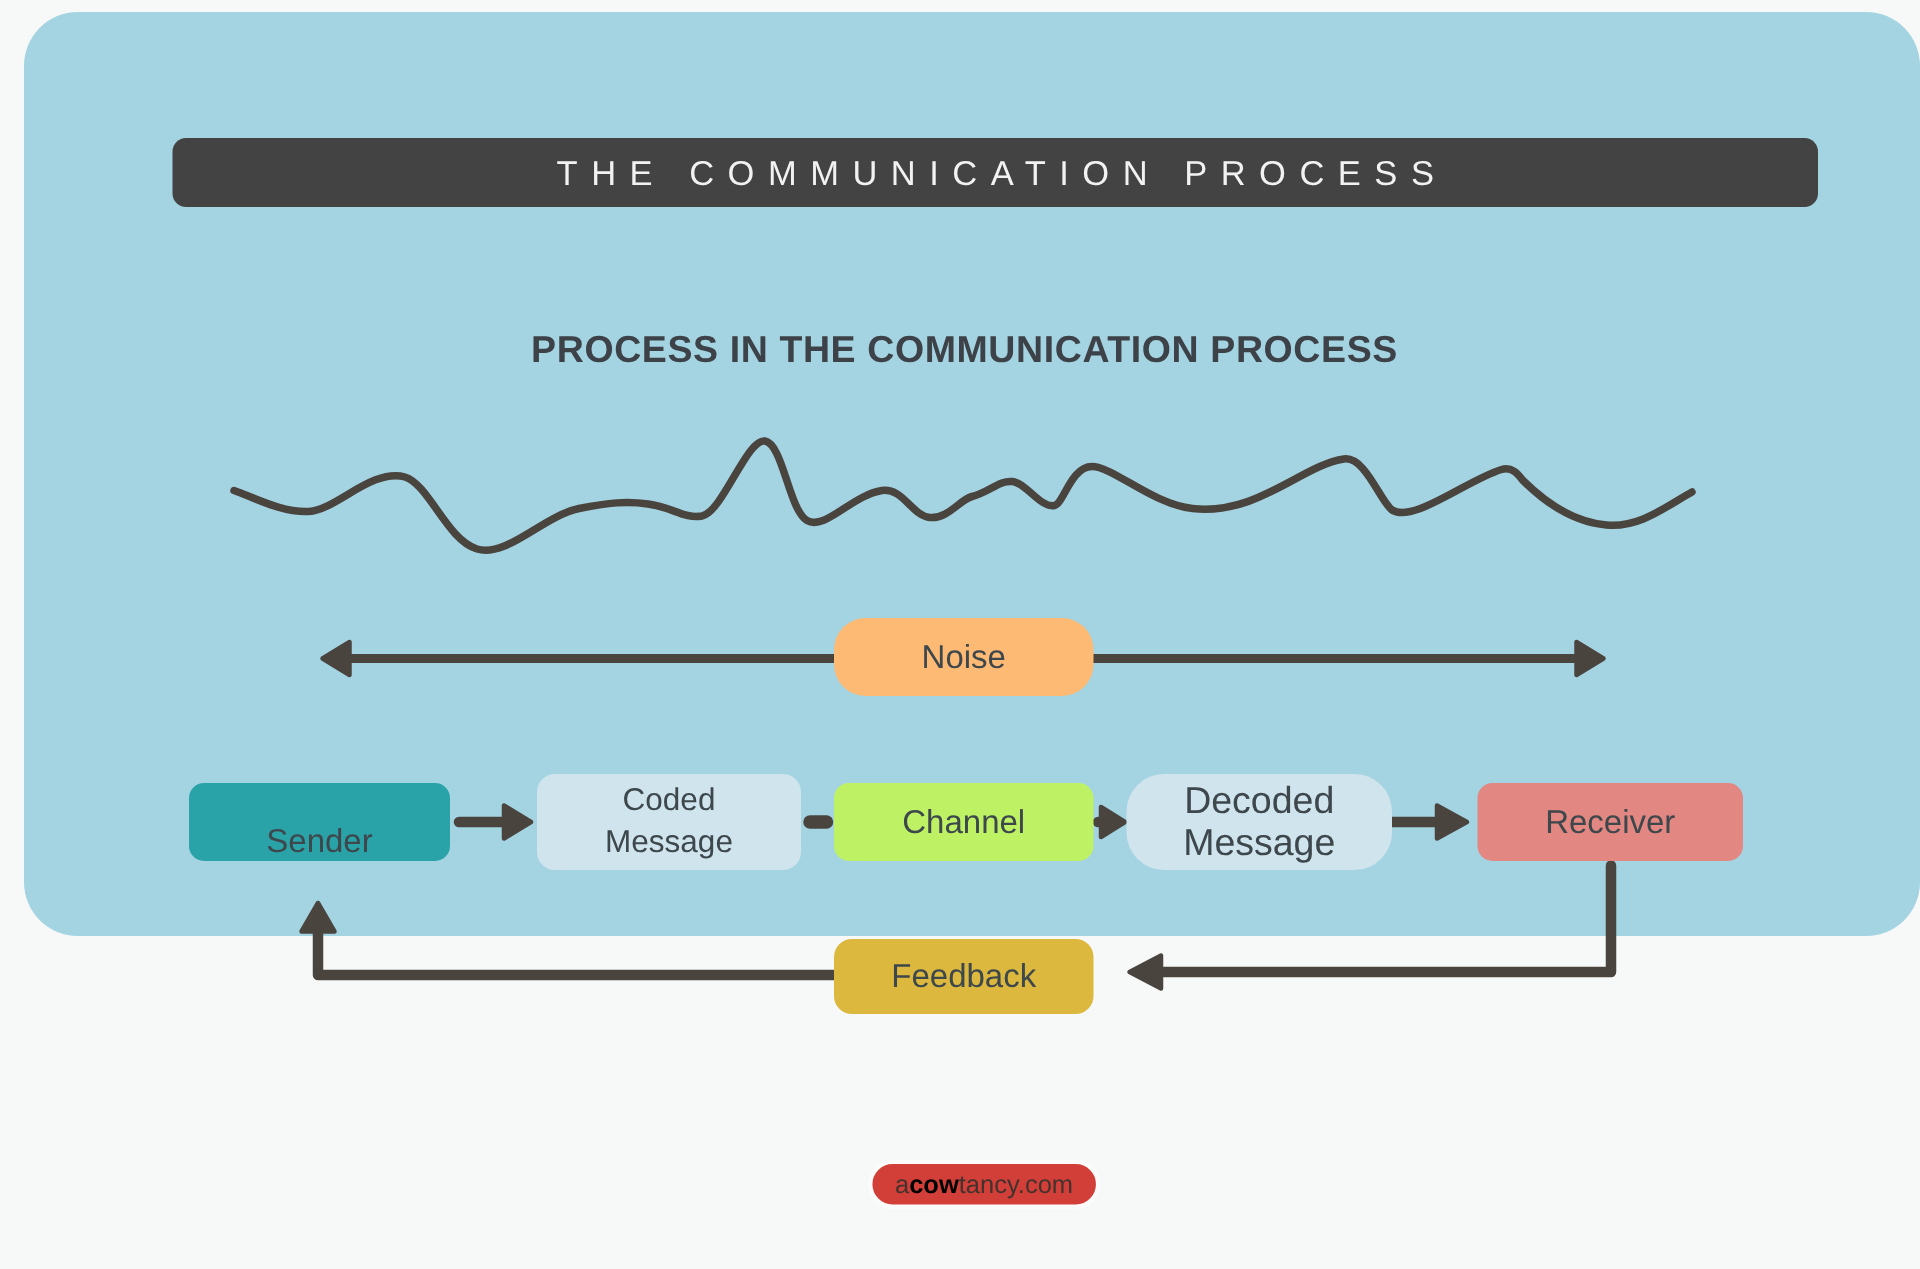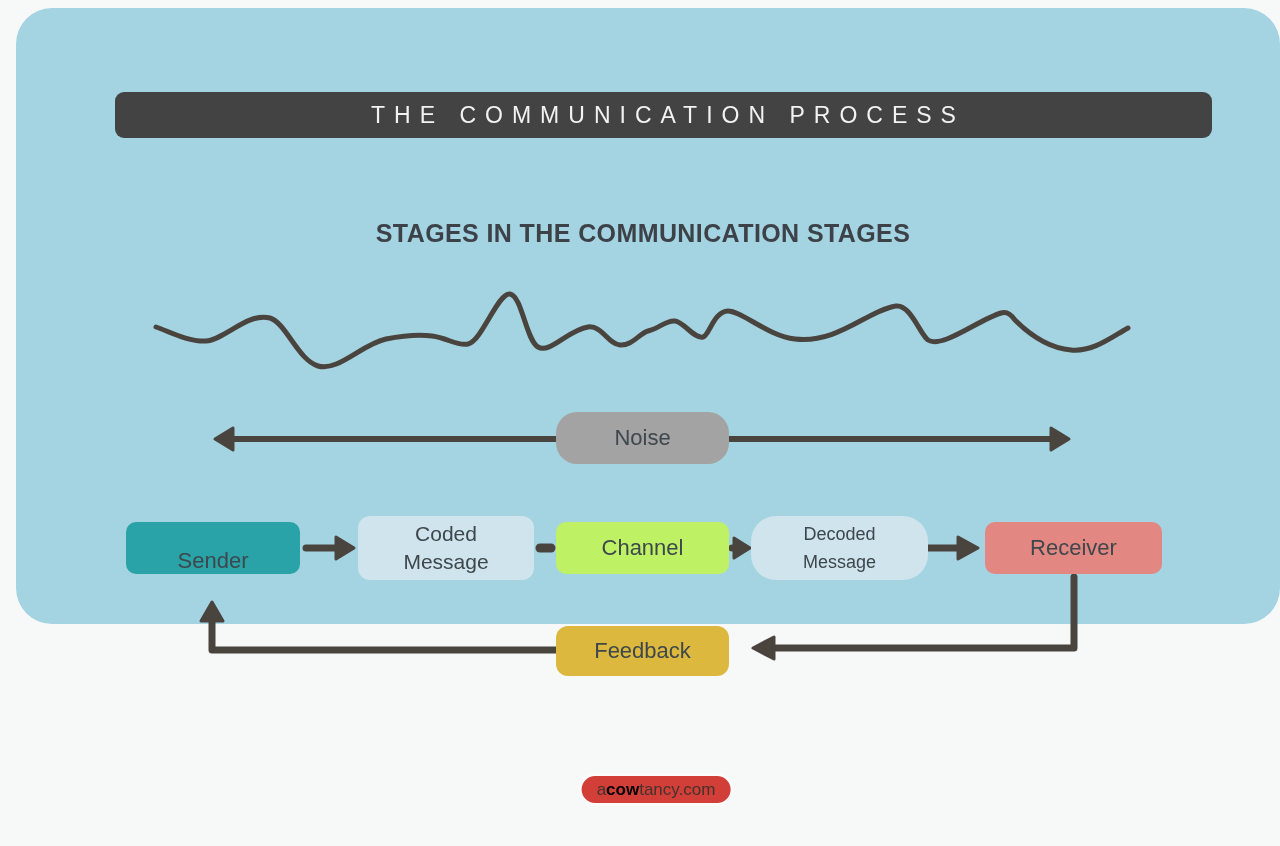--- a/index.html
+++ b/index.html
@@ -29,21 +29,21 @@
   svg.layer{position:absolute;left:0;top:0;width:1280px;height:846px;}
   .node{
     position:absolute;display:flex;align-items:center;justify-content:center;
     color:#3d474c;font-size:22px;text-align:center;
   }
   .r10{border-radius:10px;}
   .r12{border-radius:12px;}
   .box-sender  {left:110px;top:514px;width:174px;height:52px;}
   .box-coded   {left:342px;top:508px;width:176px;height:64px;font-size:21px;line-height:28px;}
   .box-channel {left:540px;top:514px;width:173px;height:52px;}
-  .box-decoded {left:735px;top:508px;width:177px;height:64px;font-size:18px;line-height:28px;border-radius:25px;}
+  .box-decoded {left:735px;top:508px;width:177px;height:64px;font-size:25px;line-height:28px;border-radius:25px;}
   .box-receiver{left:969px;top:514px;width:177px;height:52px;}
   .box-noise   {left:540px;top:404px;width:173px;height:52px;}
   .box-feedback{left:540px;top:618px;width:173px;height:50px;}
   .wrap2{width:110px;margin:0 auto;}
   .logo-pill{
     position:absolute;left:640px;top:765px;transform:translateX(-50%);
     height:33px;padding:0 15px;border-radius:18px;
     border:3px solid #fbfbfb;box-sizing:border-box;
     display:flex;align-items:center;justify-content:center;
     font-size:17px;white-space:nowrap;
@@ -53,21 +53,21 @@
 </style>
 </head>
 <body>
 
 <div class="canvas" style="background: rgb(164, 211, 226);">
 
   <div class="header-bar" style="background: rgb(67, 67, 67);">
     <span class="t">THE COMMUNICATION PROCESS</span>
   </div>
 
-  <div class="subtitle">STAGES IN THE COMMUNICATION STAGES</div>
+  <div class="subtitle">PROCESS IN THE COMMUNICATION PROCESS</div>
 
   <svg class="layer" viewBox="0 0 1280 846">
 
     <g fill="none" stroke="#4a443f" stroke-width="5" stroke-linecap="round" stroke-linejoin="round">
       <path d="M 140 319
                C 152 323, 172 334, 190 333
                C 208 332, 232 304, 254 310
                C 270 315, 282 352, 302 358
                C 322 364, 346 336, 370 331
                C 390 327, 402 326, 416 328
@@ -115,21 +115,21 @@
       <polyline points="1058,569 1058,640 756,640" stroke-width="7"></polyline>
       <polygon points="758,629 758,651 737,640" fill="#4a443f" stroke-width="3"></polygon>
     </g>
 
     <g stroke="#4a443f" fill="none" stroke-linejoin="round" stroke-linecap="round">
       <polyline points="545,642 196,642 196,611" stroke-width="7"></polyline>
       <polygon points="185,613 207,613 196,594" fill="#4a443f" stroke-width="3"></polygon>
     </g>
   </svg>
 
-  <div class="node r12 box-noise" style="background: #a3a3a3; border-radius: 21px;">
+  <div class="node r12 box-noise" style="background: #fdba74; border-radius: 21px;">
     <span>Noise</span>
   </div>
 
   <div class="node r10 box-sender" style="background: rgb(42, 163, 168); align-items: flex-end;">
     <span>Sender</span>
   </div>
 
   <div class="node r12 box-coded" style="background: rgb(207, 228, 237);">
     <span class="wrap2">Coded Message</span>
   </div>

